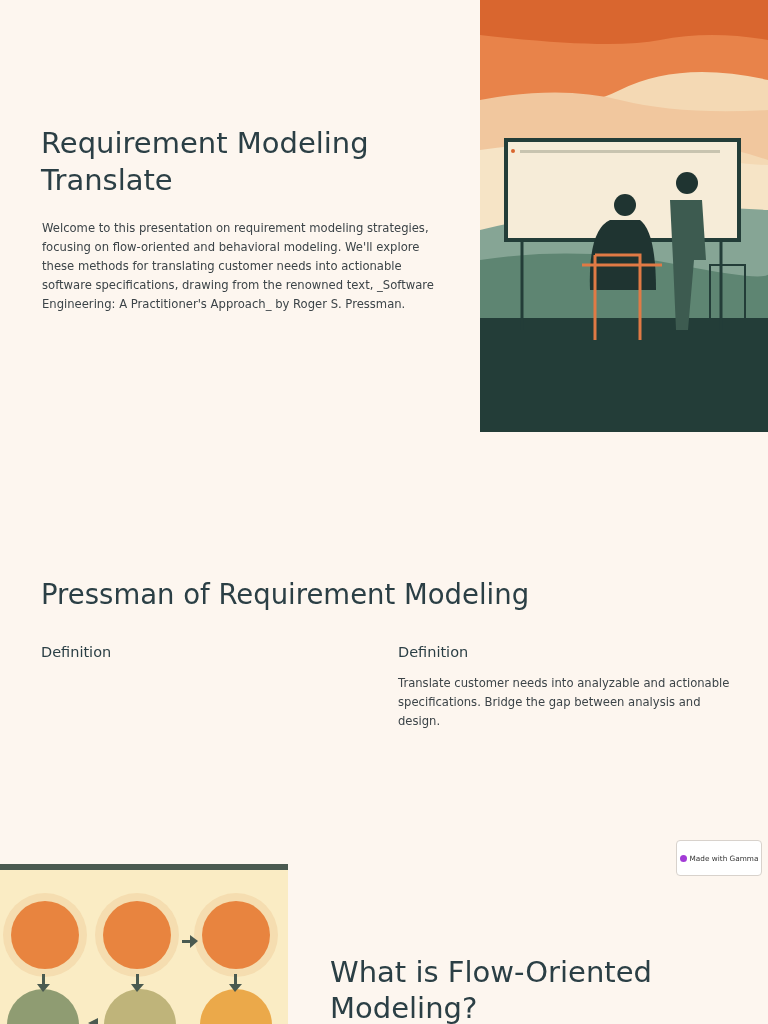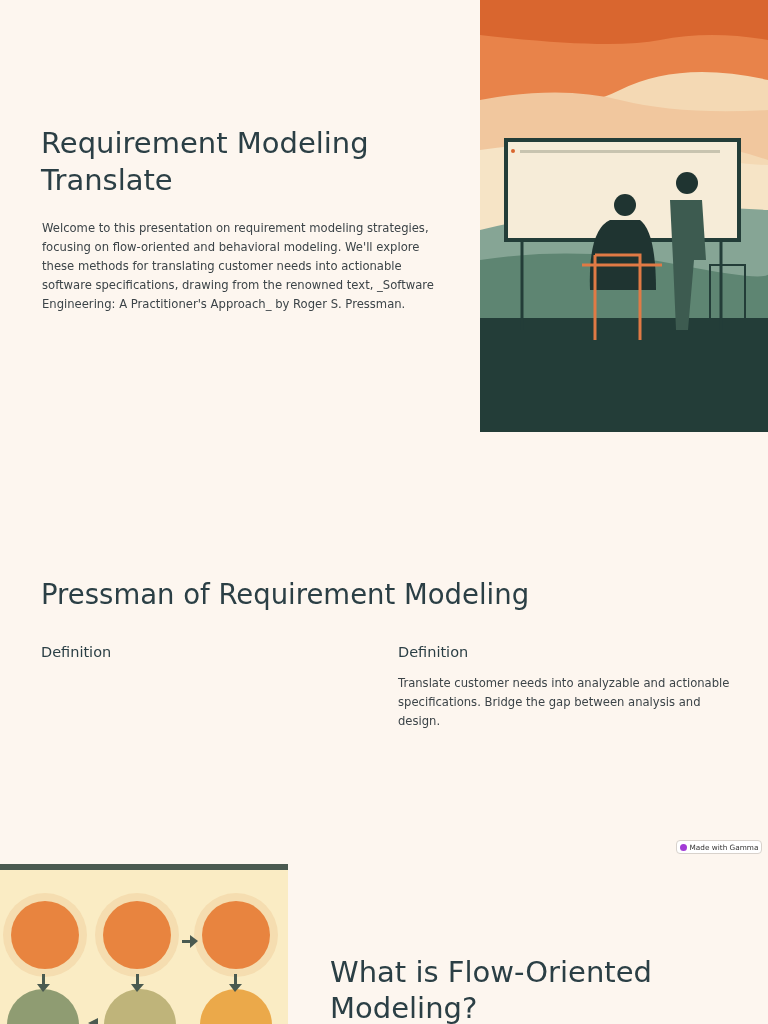--- a/index.html
+++ b/index.html
@@ -5,21 +5,21 @@
   html, body { margin:0; padding:0; }
   body { width:768px; height:1024px; overflow:hidden; background:#fdf6ef; position:relative; font-family:"DejaVu Sans", sans-serif; color:#2c3e44; }
   .title { position:absolute; left:41px; font-weight:400; color:#2b3f45; margin:0; }
   #t1 { top:125px; width:420px; font-size:29px; line-height:37px; }
   #p1 { position:absolute; left:41px; top:218px; width:400px; font-size:11.6px; line-height:19px; color:#3c4448; margin:1px; }
   #hero { position:absolute; left:480px; top:0; width:288px; height:432px; overflow:hidden; }
   #t2 { top:576px; font-size:27.5px; line-height:36px; white-space:nowrap; }
   .col { position:absolute; top:642px; width:340px; }
   .col h3 { margin:0; font-size:14.5px; font-weight:400; color:#2b3f45; line-height:20px; }
   .col p { margin:0; margin-top:12px; font-size:11.6px; line-height:19px; color:#3c4448; }
-  #badge { position:absolute; left:676px; top:840px; width:86px; height:14px; border:1px solid #d8d2cc; border-radius:4px; background:#fff; font-size:7.3px; color:#333; display:flex; align-items:center; justify-content:center; gap:3px; box-sizing:border-box; }
+  #badge { position:absolute; left:676px; top:840px; width:86px; height:36px; border:1px solid #d8d2cc; border-radius:4px; background:#fff; font-size:7.3px; color:#333; display:flex; align-items:center; justify-content:center; gap:3px; box-sizing:border-box; }
   #badge .g { width:7px; height:7px; border-radius:50%; background:#a23bd6; display:inline-block; }
   #flow { position:absolute; left:0; top:864px; width:288px; height:160px; overflow:hidden; background:#faecc4; border-top:6px solid #4a5a50; box-sizing:border-box; }
   #t3 { left:330px; top:954px; width:400px; font-size:29px; line-height:36px; }
 </style>
 </head>
 <body>
 
 <h1 class="title" id="t1">Requirement Modeling Translate</h1>
 <p id="p1">Welcome to this presentation on requirement modeling strategies, focusing on flow-oriented and behavioral modeling. We'll explore these methods for translating customer needs into actionable software specifications, drawing from the renowned text, _Software Engineering: A Practitioner's Approach_ by Roger S. Pressman.</p>
 

